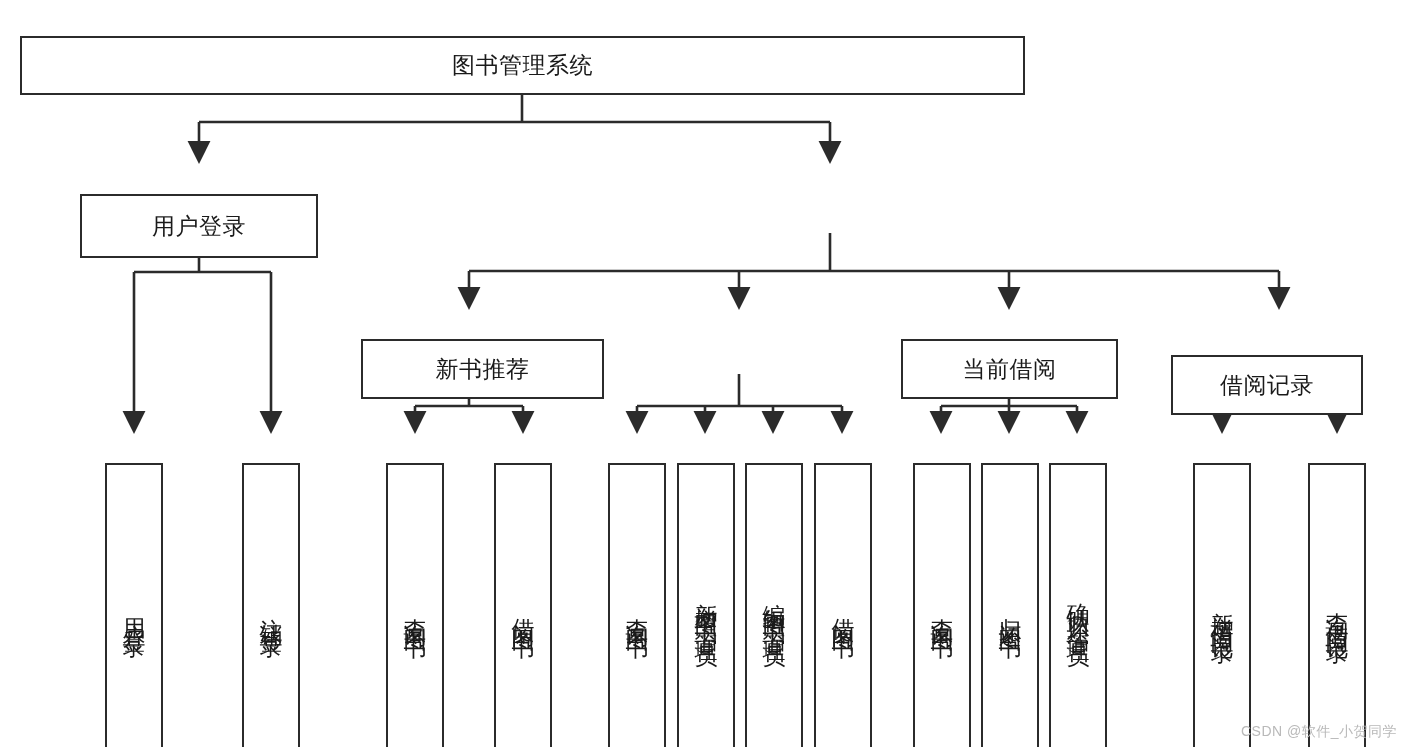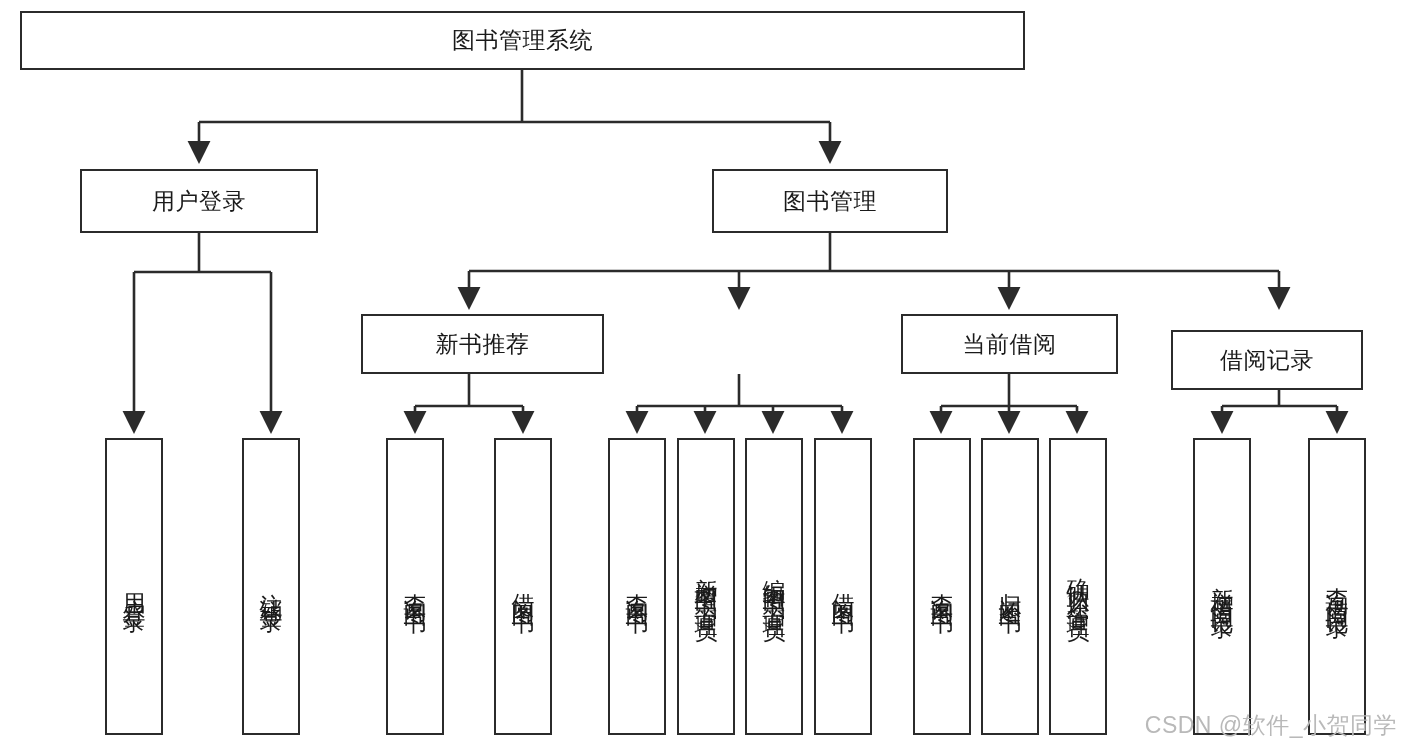--- a/index.html
+++ b/index.html
@@ -29,20 +29,21 @@
   .node {
     position: absolute;
     box-sizing: border-box;
     background: #ffffff;
     border: 2px solid #2b2b2b;
     display: flex;
     align-items: center;
     justify-content: center;
     color: #1a1a1a;
     z-index: 2;
+    margin-top: 25px;
   }
   .node-label {
     display: block;
     text-align: center;
     line-height: 1.08;
     letter-spacing: 0.5px;
     white-space: nowrap;
   }
   
   .node.h .node-label {
@@ -63,21 +64,21 @@
     font-size: 23px;
     line-height: 1.0;
     letter-spacing: 6px;
     white-space: normal;
     max-height: 100%;
   }
   .watermark {
     position: absolute;
     right: 8px;
     bottom: 6px;
-    font-size: 23px;
+    font-size: 14px;
     color: #b9b9b9;
     letter-spacing: 0.5px;
     z-index: 5;
     white-space: nowrap;
   }
 </style>
 </head>
 <body>
 
 <div id="canvas">
@@ -132,23 +133,20 @@
     </g>
   </svg>
 
   <div class="node h root" style="left:20px; top:11px; width:1005px; height:59px;">
     <span class="node-label">图书管理系统</span>
   </div>
 
   <div class="node h" style="left:80px; top:169px; width:238px; height:64px;">
     <span class="node-label">用户登录</span>
   </div>
-  <div class="node h" style="left:712px; top:169px; width:236px; height:64px;">
-    <span class="node-label">图书管理</span>
-  </div>
 
   <div class="node h" style="left:361px; top:314px; width:243px; height:60px;">
     <span class="node-label">新书推荐</span>
   </div>
   <div class="node h" style="left:901px; top:314px; width:217px; height:60px;">
     <span class="node-label">当前借阅</span>
   </div>
   <div class="node h" style="left:1171px; top:330px; width:192px; height:60px;">
     <span class="node-label">借阅记录</span>
   </div>

